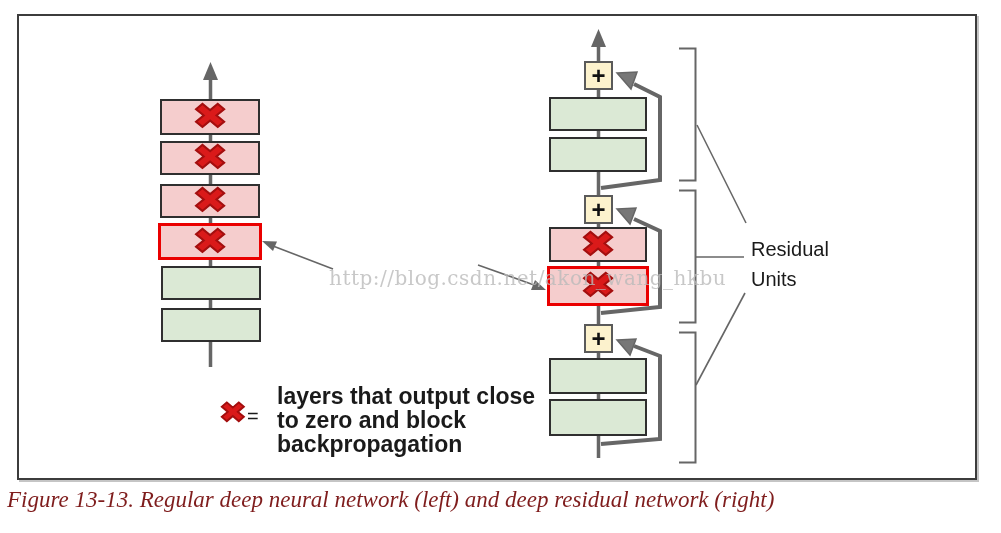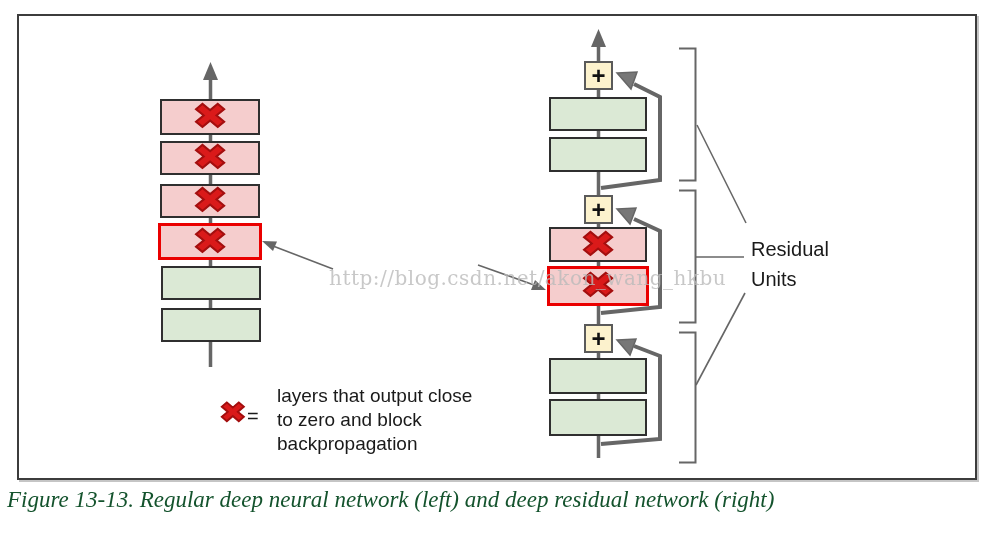--- a/index.html
+++ b/index.html
@@ -19,27 +19,27 @@
   .addnode{position:absolute;box-sizing:border-box;width:29px;height:29px;
          background:#fcf2cd;border:2px solid #5a5a5a;z-index:2;
          display:flex;align-items:center;justify-content:center;
          font-size:24px;font-weight:bold;color:#111;line-height:1;}
   .note{position:absolute;z-index:3;color:#1a1a1a;white-space:pre-line;}
   #layer-close{left:345px;top:243px;font-size:19px;line-height:23px;}
   #residual-label{left:751px;top:234px;font-size:20px;line-height:30px;}
   #legend-x{position:absolute;left:219px;top:396px;z-index:3;font-size:33px;line-height:1;
          color:#da1a1a;font-weight:bold;-webkit-text-stroke:1px #a30f0f;transform:scaleY(.85);}
   #legend-eq{left:247px;top:405px;font-size:20px;}
-  #legend-text{left:277px;top:384px;font-size:19px;line-height:24px;}
+  #legend-text{left:277px;top:384px;font-size:23px;line-height:24px;font-weight:bold;}
   #watermark{position:absolute;left:329px;top:266px;z-index:6;
          font-family:"DejaVu Serif",serif;font-size:20px;letter-spacing:.5px;
          color:rgba(186,186,186,.8);white-space:nowrap;}
   #caption{position:absolute;left:7px;top:487px;z-index:3;
          font-family:"Liberation Serif",serif;font-style:italic;
-         font-size:23px;color:#14532d;white-space:nowrap;}
+         font-size:23px;color:#7f1d1d;white-space:nowrap;}
 </style>
 </head>
 <body>
 
 <div id="stage">
 
   <div id="frame"></div>
 
   <svg id="lines" viewBox="0 0 1001 533">
 

